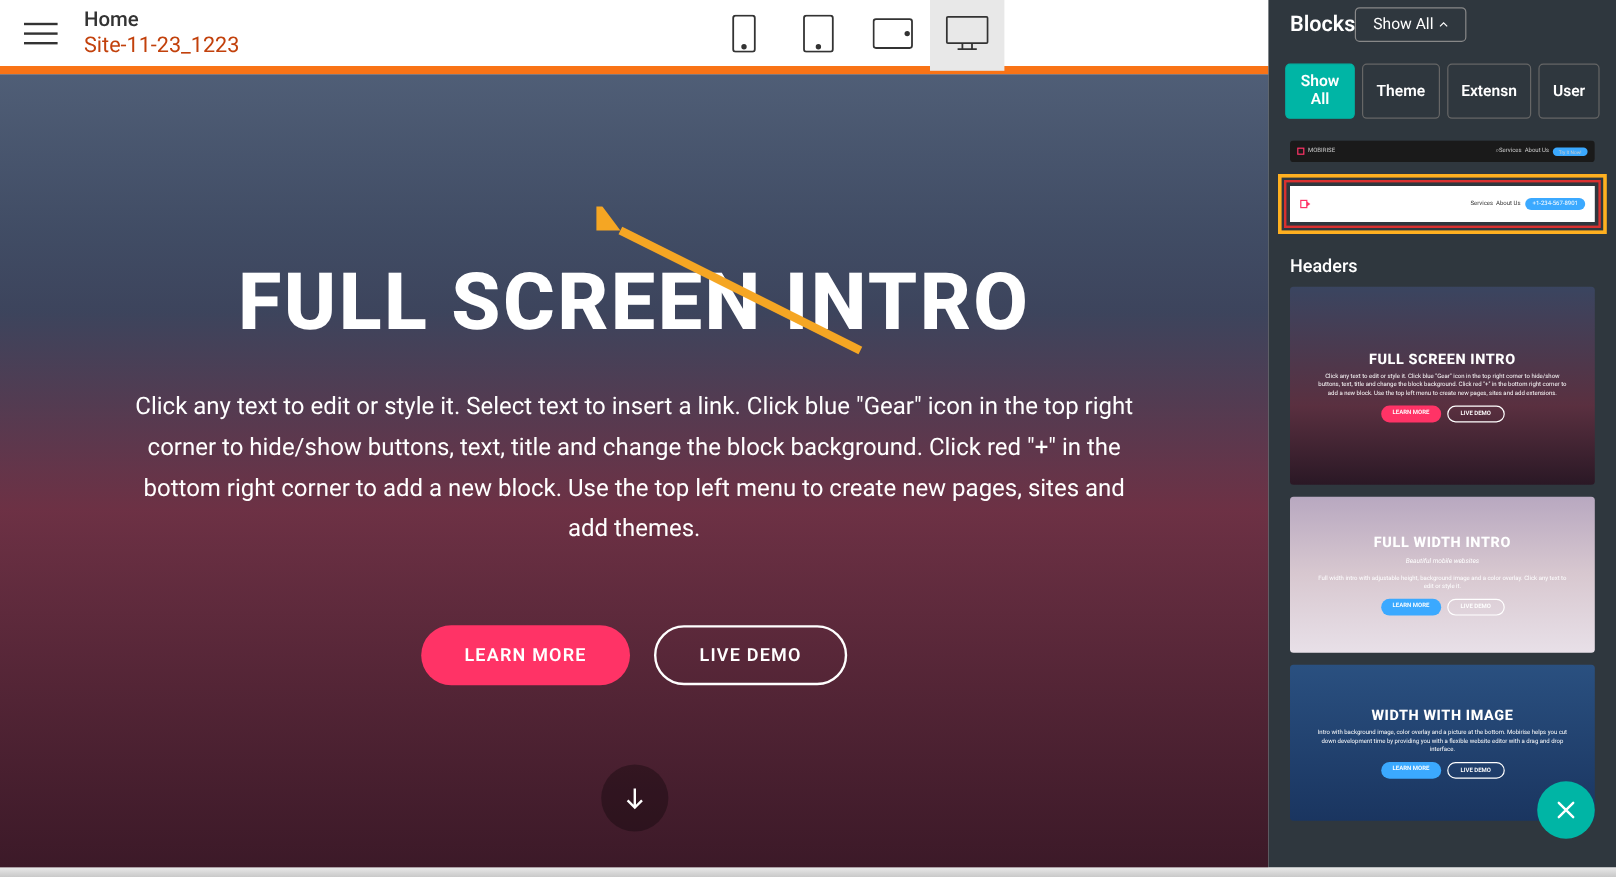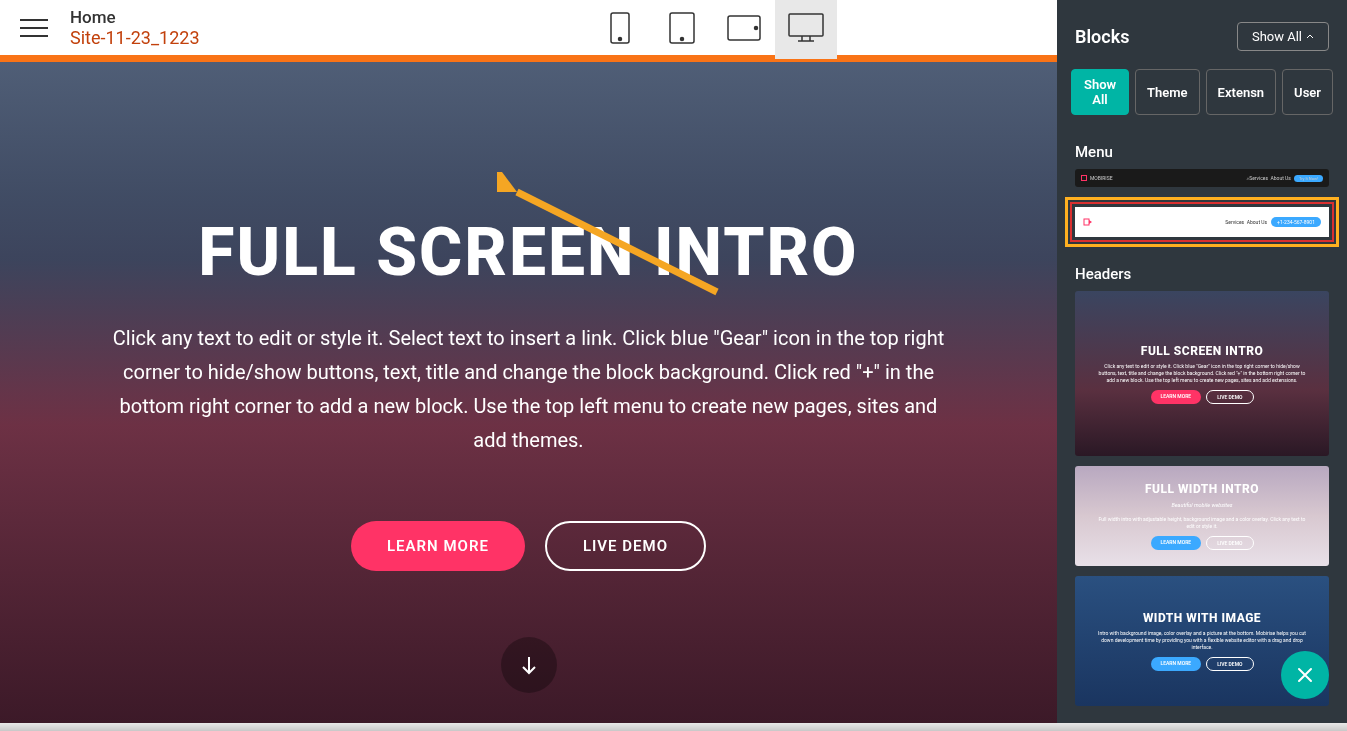--- a/index.html
+++ b/index.html
@@ -30,21 +30,21 @@
 .hero-buttons { display: flex; gap: 20px; }
 .btn { padding: 14px 36px; border-radius: 28px; font-size: 15px; font-weight: 600; letter-spacing: 1px; cursor: pointer; border: none; }
 .btn-primary { background: #ff3366; color: #fff; }
 .btn-outline { background: transparent; color: #fff; border: 2px solid #fff; }
 .scroll-arrow { position: absolute; bottom: 30px; left: 50%; transform: translateX(-50%); width: 56px; height: 56px; border-radius: 50%; background: rgba(0,0,0,0.3); display: flex; align-items: center; justify-content: center; cursor: pointer; }
 .scroll-arrow svg { stroke: #fff; stroke-width: 2; fill: none; }
 
 .annotation-arrow { position: absolute; top: 110px; right: 320px; pointer-events: none; z-index: 5; }
 
 .sidebar { width: 290px; background: #2f373e; color: #fff; display: flex; flex-direction: column; overflow-y: auto; position: relative; }
-.sidebar-hdr { padding: 22px 18px 8px; display: flex; align-items: center; justify-content: space-between; }
+.sidebar-hdr { padding: 6px 18px 8px; display: flex; align-items: center; }
 .sidebar-title { font-size: 18px; font-weight: 600; }
 .showall-btn { background: transparent; border: 1px solid #888; color: #fff; padding: 6px 14px; border-radius: 4px; font-size: 13px; cursor: pointer; display: flex; align-items: center; gap: 4px; }
 .filter-row { padding: 10px 14px 18px; display: flex; gap: 6px; }
 .filter-btn { border: 1px solid #666; background: transparent; color: #fff; padding: 7px 11px; border-radius: 4px; font-size: 13px; font-weight: 600; cursor: pointer; }
 .filter-btn.active { background: #00b5a5; border-color: #00b5a5; }
 .cat-label { padding: 10px 18px 8px; font-size: 15px; font-weight: 500; }
 .block-thumb { margin: 0 18px 10px; border-radius: 3px; overflow: hidden; cursor: pointer; position: relative; }
 
 .menu-thumb-1 { height: 18px; background: #1a1a1a; display: flex; align-items: center; padding: 0 6px; font-size: 5px; color: #ccc; }
 .menu-thumb-1 .logo { width: 6px; height: 6px; border: 1px solid #ff3366; margin-right: 3px; }
@@ -53,21 +53,21 @@
 
 .highlighted-wrap { border: 3px solid #ffb020; padding: 2px; margin: 0 8px 8px; }
 .highlighted-inner { border: 2px solid #d93030; padding: 3px; }
 .menu-thumb-2 { height: 30px; background: #fff; display: flex; align-items: center; padding: 0 8px; font-size: 5px; color: #333; }
 .menu-thumb-2 .logo2 { width: 10px; height: 10px; }
 .menu-thumb-2 .spacer { flex: 1; }
 .menu-thumb-2 .pill2 { background: #3ba9ff; color: #fff; border-radius: 8px; padding: 2px 6px; margin-left: 4px; font-size: 5px; }
 
 .header-thumb { height: 165px; position: relative; display: flex; flex-direction: column; align-items: center; justify-content: center; text-align: center; padding: 10px; }
 .ht1 { background: linear-gradient(180deg, #3a4560 0%, #5a3040 60%, #2a1825 100%); }
-.ht2 { background: linear-gradient(180deg, #b8a8c0 0%, #d8c8d0 50%, #e8e0e8 100%); height: 100px; }
+.ht2 { background: linear-gradient(180deg, #b8a8c0 0%, #d8c8d0 50%, #e8e0e8 100%); height: 130px; }
 .ht3 { background: linear-gradient(180deg, #2a5080 0%, #1a3560 100%); height: 130px; }
 .ht-title { color: #fff; font-size: 12px; font-weight: 800; letter-spacing: 0.5px; margin-bottom: 5px; }
 .ht-sub { color: #fff; font-size: 5.5px; line-height: 1.5; margin-bottom: 6px; max-width: 90%; font-style: italic; }
 .ht-desc { color: #fff; font-size: 5px; line-height: 1.4; margin-bottom: 6px; max-width: 90%; }
 .ht-btns { display: flex; gap: 5px; }
 .ht-btn { padding: 3px 10px; border-radius: 9px; font-size: 5px; font-weight: 600; }
 .ht-btn.p { background: #ff3366; color: #fff; }
 .ht-btn.b { background: #3ba9ff; color: #fff; }
 .ht-btn.o { border: 1px solid #fff; color: #fff; }
 
@@ -158,21 +158,20 @@
             </svg>
         </button>
       </div>
       <div class="filter-row">
         <button class="filter-btn active">Show All</button>
         <button class="filter-btn">Theme</button>
         <button class="filter-btn">Extensn</button>
         <button class="filter-btn">User</button>
       </div>
 
-      <div class="cat-label">Menu</div>
       <div class="block-thumb">
         <div class="menu-thumb-1">
           <div class="logo"></div><span>MOBIRISE</span><div class="spacer"></div>
           <span>⌕ </span><span>Services</span>&nbsp;&nbsp;<span>About Us</span>
           <span class="pill">Try It Now!</span>
         </div>
       </div>
 
       <div class="highlighted-wrap">
         <div class="highlighted-inner">

